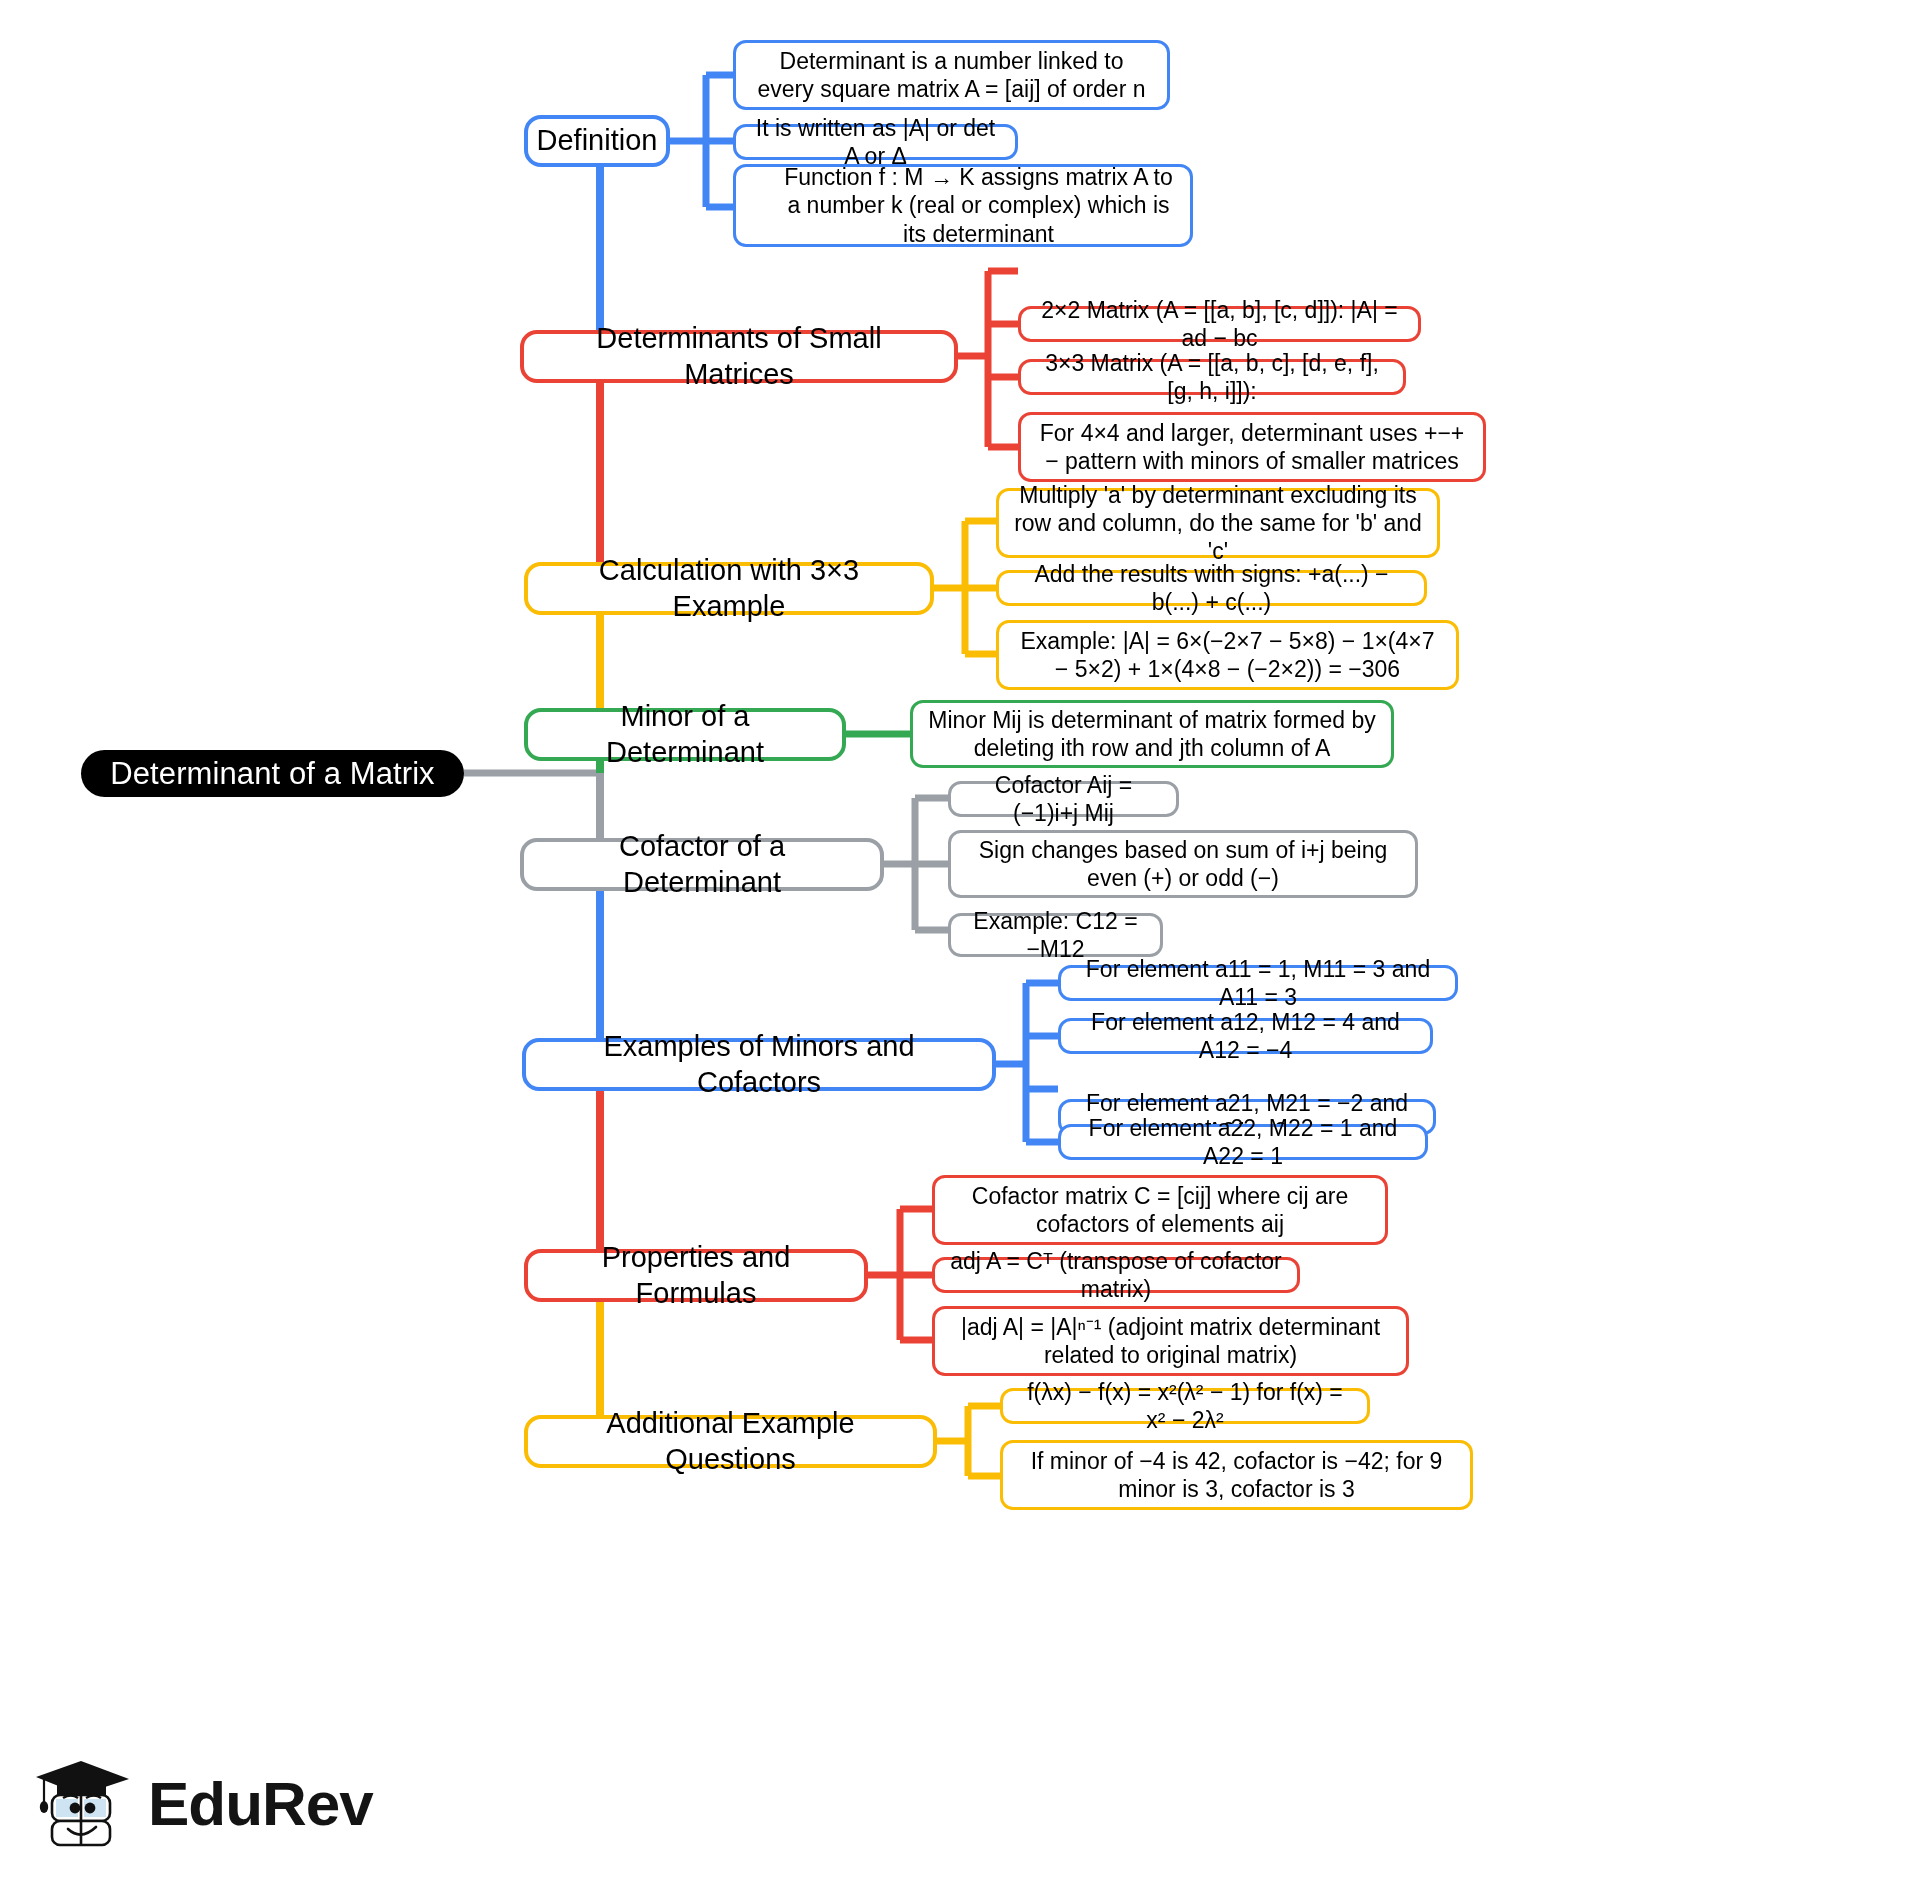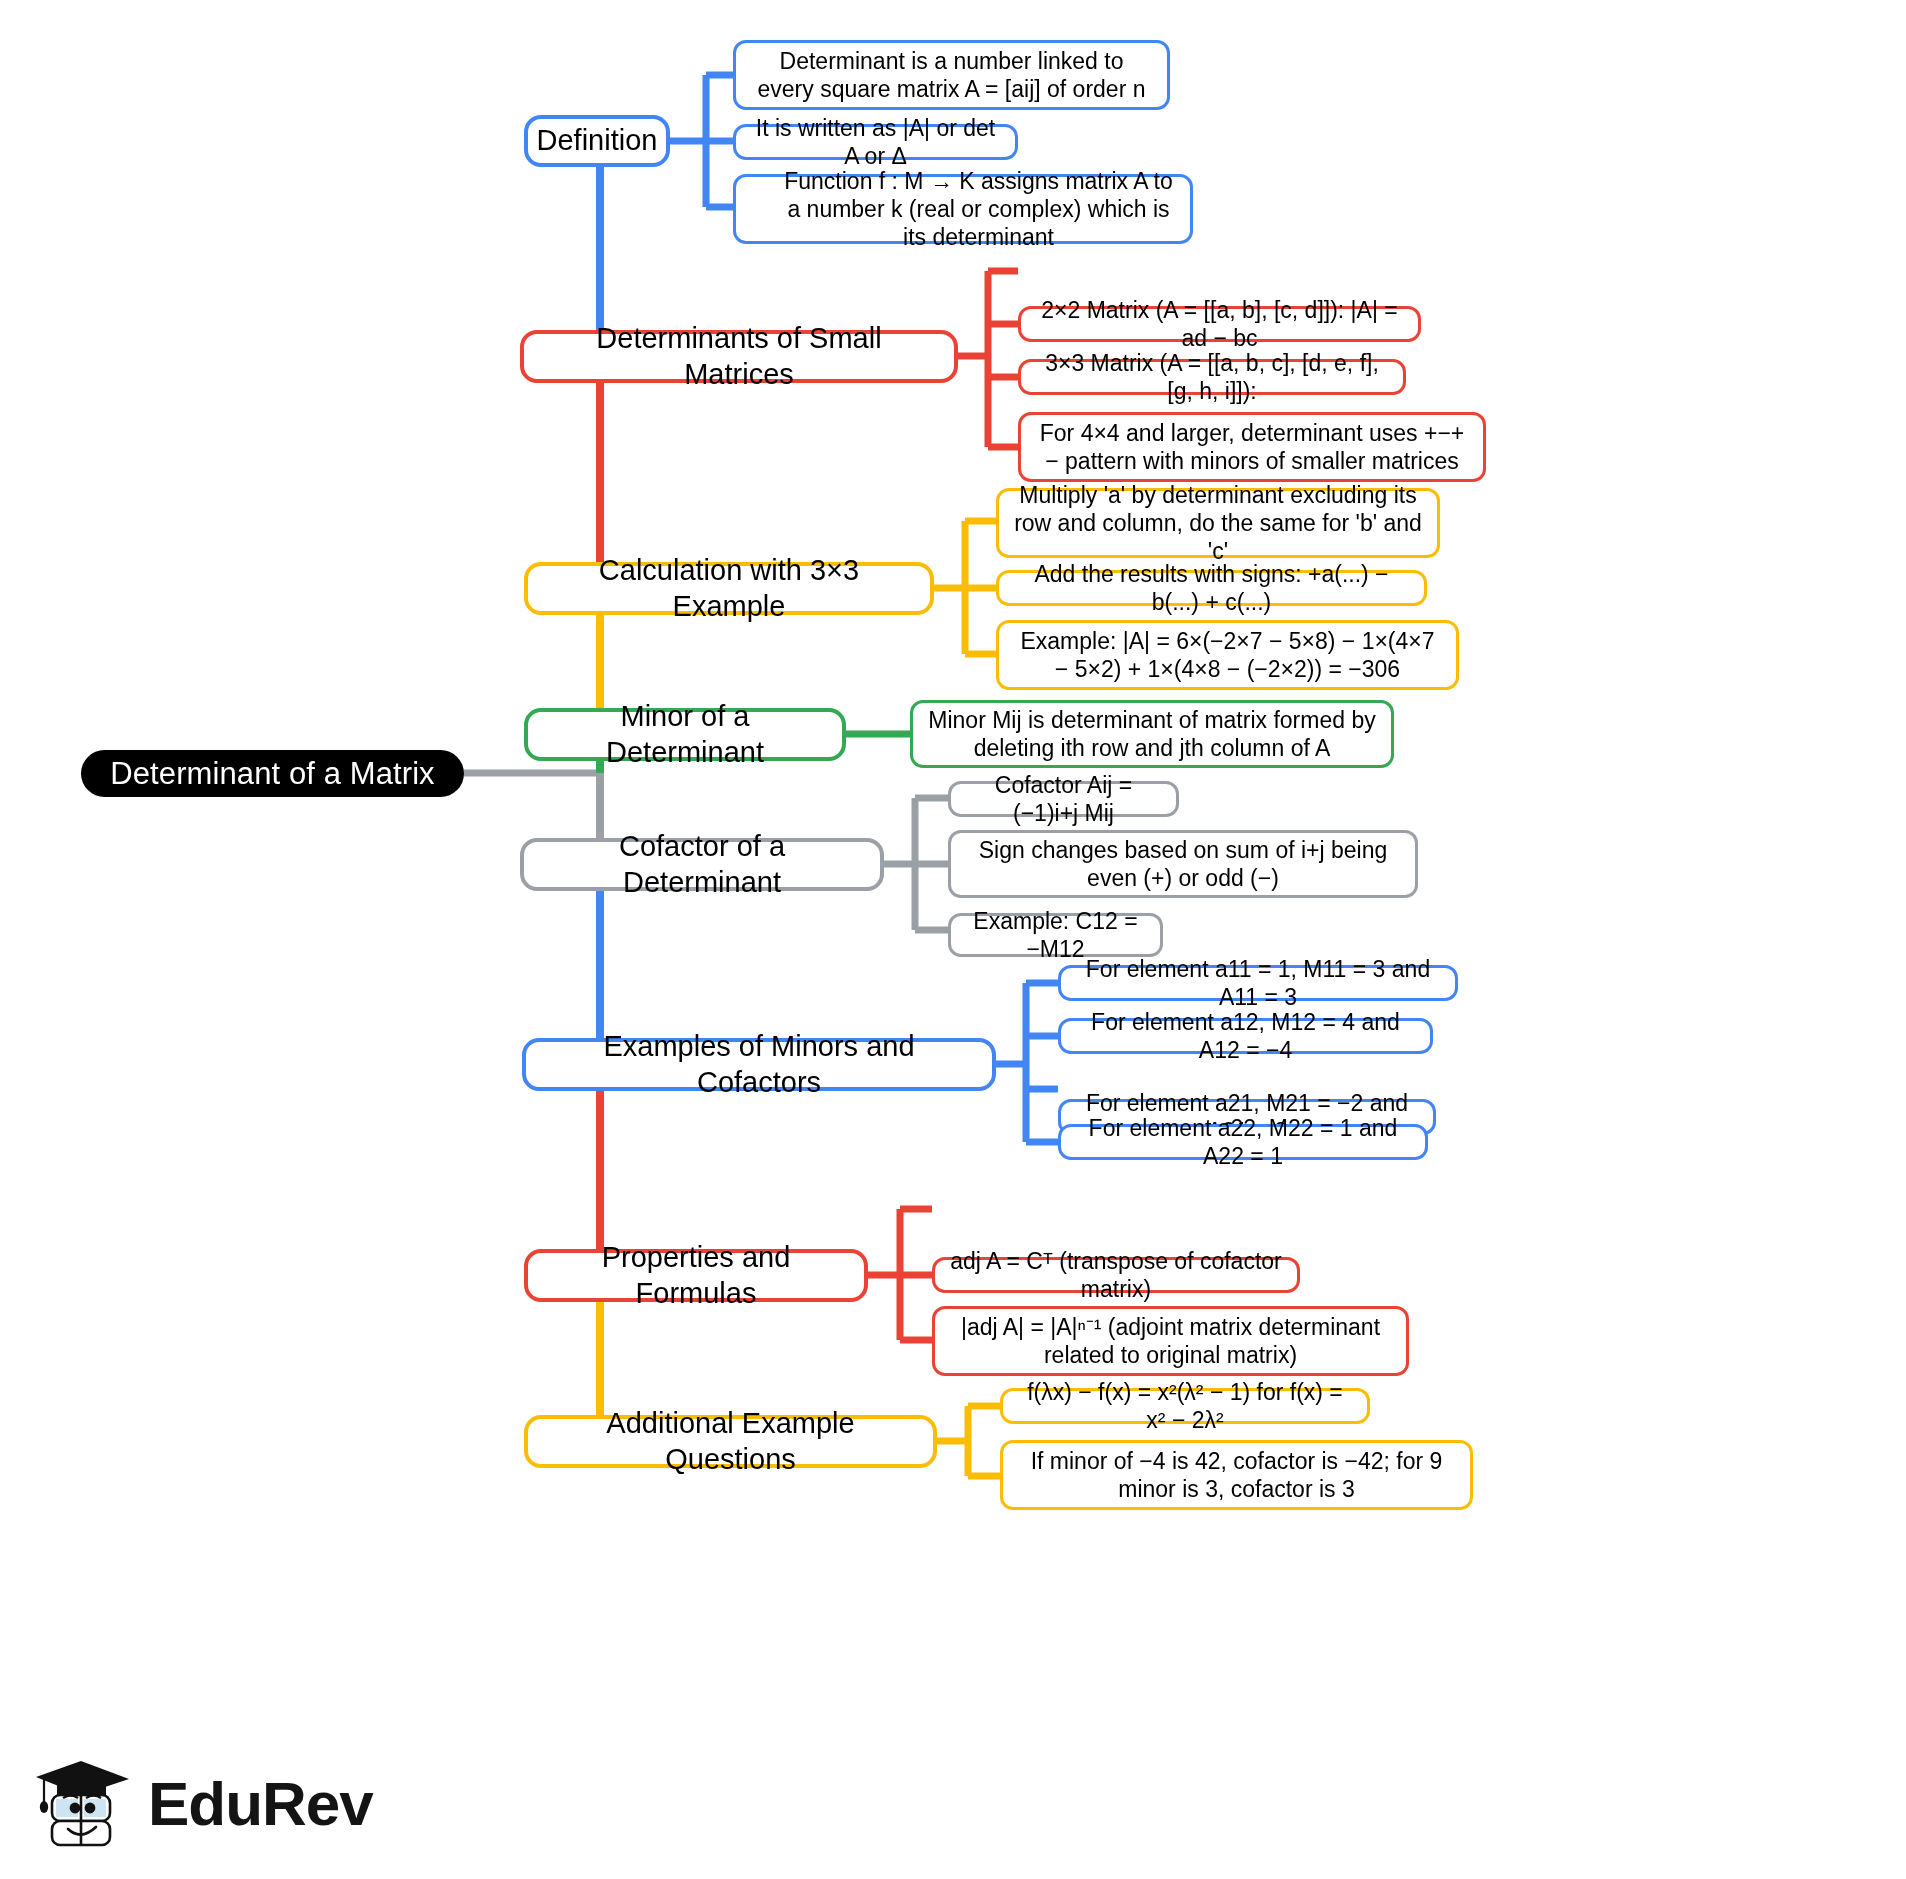--- a/index.html
+++ b/index.html
@@ -161,21 +161,21 @@
 
   <div class="node lvl1" style="left:524px; top:115px; width:146px; height:52px; border-color:#4285f4;">
     <span>Definition</span>
   </div>
   <div class="node lvl2" style="left:733px; top:40px; width:437px; height:70px; border-color:#4285f4;">
     <span>Determinant is a number linked to every square matrix A = [aij] of order n</span>
   </div>
   <div class="node lvl2" style="left:733px; top:124px; width:285px; height:36px; border-color:#4285f4;">
     <span>It is written as |A| or det A or Δ</span>
   </div>
-  <div class="node lvl2" style="left:733px; top:174px; width:460px; height:70px; border-color:#4285f4;padding-left:44px;">
+  <div class="node lvl2" style="left:733px; top:164px; width:460px; height:83px; border-color:#4285f4;padding-left:44px;">
     <span>Function f : M → K assigns matrix A to a number k (real or complex) which is its determinant</span>
   </div>
 
   <div class="node lvl1" style="left:520px; top:330px; width:438px; height:53px; border-color:#ea4335;">
     <span>Determinants of Small Matrices</span>
   </div>
   <div class="node lvl2" style="left:1018px; top:306px; width:403px; height:36px; border-color:#ea4335;">
     <span>2×2 Matrix (A = [[a, b], [c, d]]): |A| = ad − bc</span>
   </div>
   <div class="node lvl2" style="left:1018px; top:359px; width:388px; height:36px; border-color:#ea4335;">
@@ -229,20 +229,23 @@
   </div>
   <div class="node lvl2" style="left:1058px; top:1071px; width:378px; height:36px; border-color:#4285f4;margin-top:28px;">
     <span>For element a21, M21 = −2 and A21 = 2</span>
   </div>
   <div class="node lvl2" style="left:1058px; top:1124px; width:370px; height:36px; border-color:#4285f4;">
     <span>For element a22, M22 = 1 and A22 = 1</span>
   </div>
 
   <div class="node lvl1" style="left:524px; top:1249px; width:344px; height:53px; border-color:#ea4335;">
     <span>Properties and Formulas</span>
+  </div>
+  <div class="node lvl2" style="left:932px; top:1175px; width:456px; height:70px; border-color:#ea4335;">
+    <span>Cofactor matrix C = [cij] where cij are cofactors of elements aij</span>
   </div>
   <div class="node lvl2" style="left:932px; top:1257px; width:368px; height:36px; border-color:#ea4335;">
     <span>adj A = Cᵀ (transpose of cofactor matrix)</span>
   </div>
   <div class="node lvl2" style="left:932px; top:1306px; width:477px; height:70px; border-color:#ea4335;">
     <span>|adj A| = |A|ⁿ⁻¹ (adjoint matrix determinant related to original matrix)</span>
   </div>
 
   <div class="node lvl1" style="left:524px; top:1415px; width:413px; height:53px; border-color:#fbbc04;">
     <span>Additional Example Questions</span>

